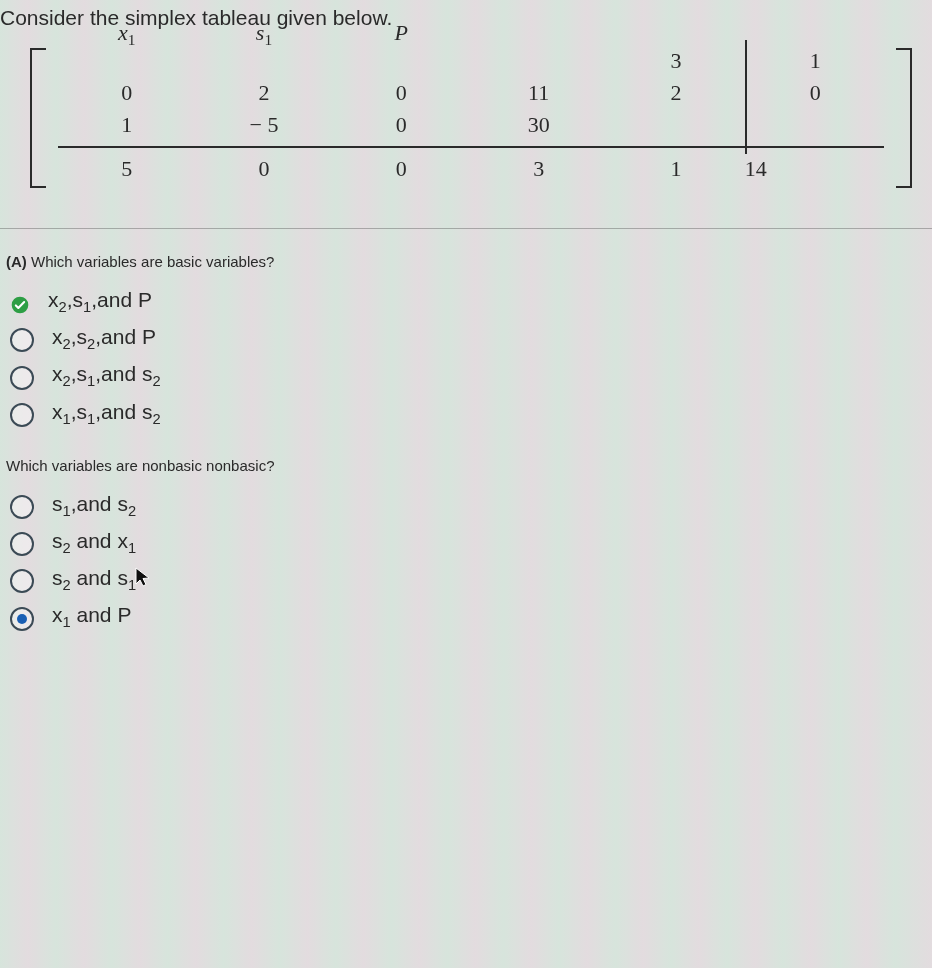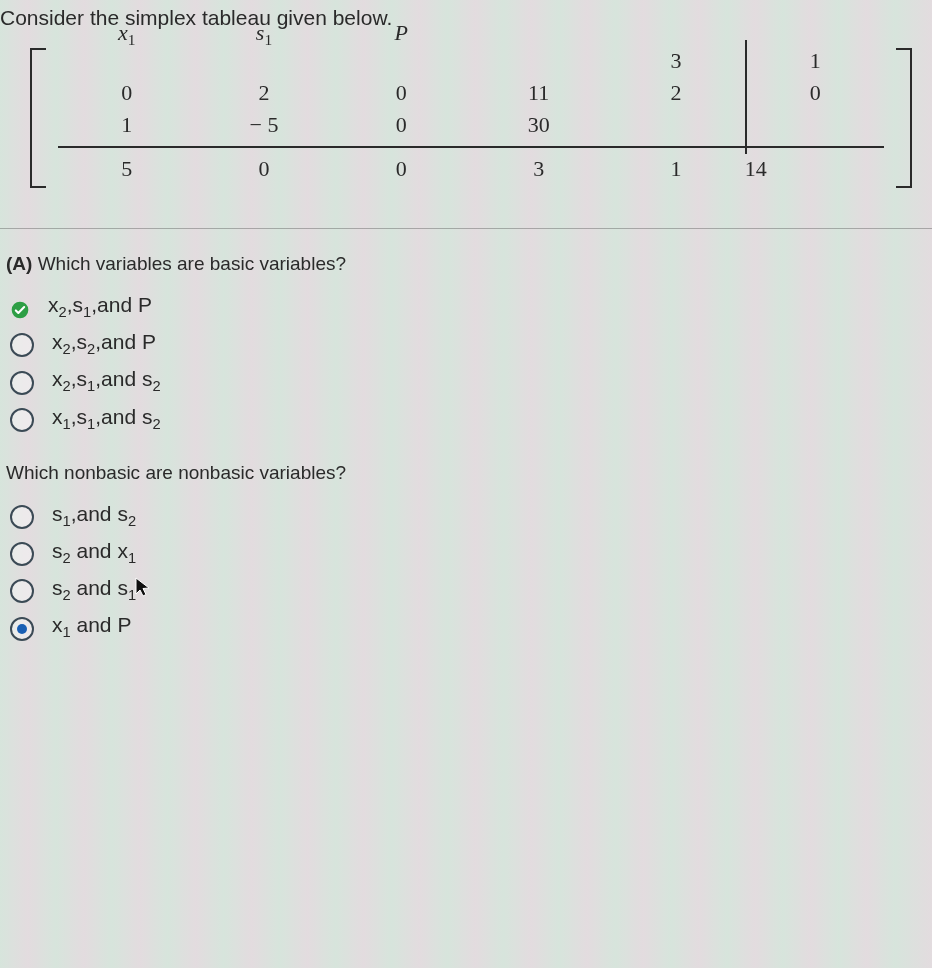--- a/index.html
+++ b/index.html
@@ -81,21 +81,21 @@
       grid-column: 7 / 8;
       height: 2px;
       background: #2a2a2a;
       margin: 2px 0;
     }
     .divider {
       border-top: 1.5px solid rgba(60,60,60,0.35);
       margin: 40px 0 24px 0;
     }
     .section-q {
-      font-size: 19px;
+      font-size: 15px;
       margin: 18px 0 18px 6px;
     }
     .option-row {
       display: flex;
       align-items: flex-end;
       gap: 18px;
       margin: 10px 0 10px 10px;
       font-size: 21px;
     }
     .radio {
@@ -188,21 +188,21 @@
 </div>
 <div class="option-row">
   <span class="radio"></span>
   <span>x<span class="sub">2</span>,s<span class="sub">1</span>,and s<span class="sub">2</span></span>
 </div>
 <div class="option-row">
   <span class="radio"></span>
   <span>x<span class="sub">1</span>,s<span class="sub">1</span>,and s<span class="sub">2</span></span>
 </div>
 
-<div class="section-q" style="margin-top:30px;">Which nonbasic are nonbasic variables?</div>
+<div class="section-q" style="margin-top:30px;">Which variables are nonbasic nonbasic?</div>
 
 <div class="option-row">
   <span class="radio"></span>
   <span>s<span class="sub">1</span>,and s<span class="sub">2</span></span>
 </div>
 <div class="option-row">
   <span class="radio"></span>
   <span>s<span class="sub">2</span> and x<span class="sub">1</span></span>
 </div>
 <div class="option-row">

